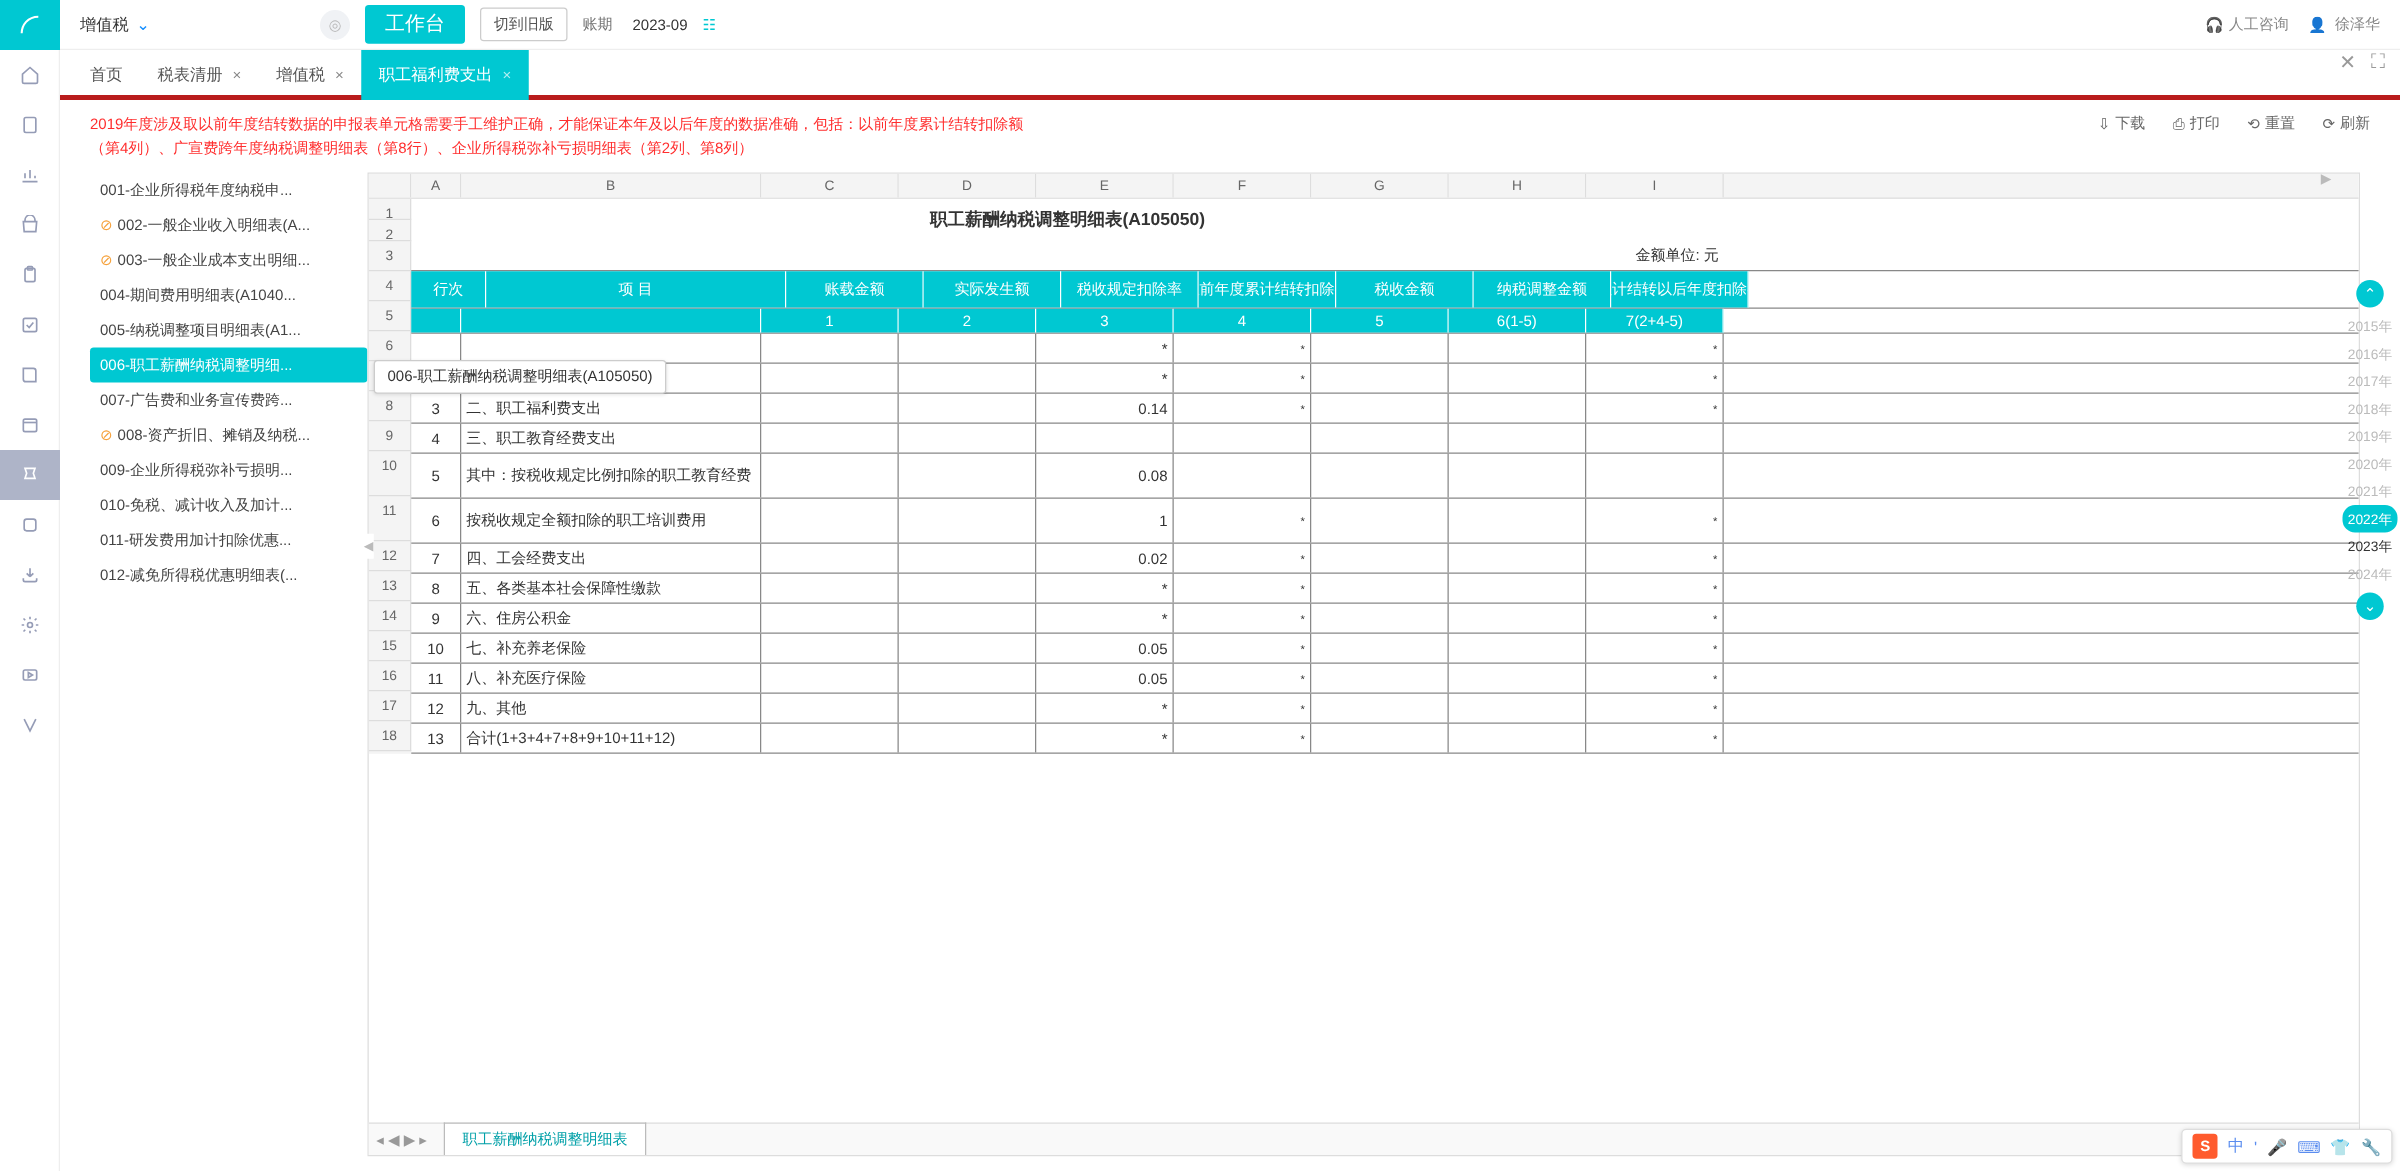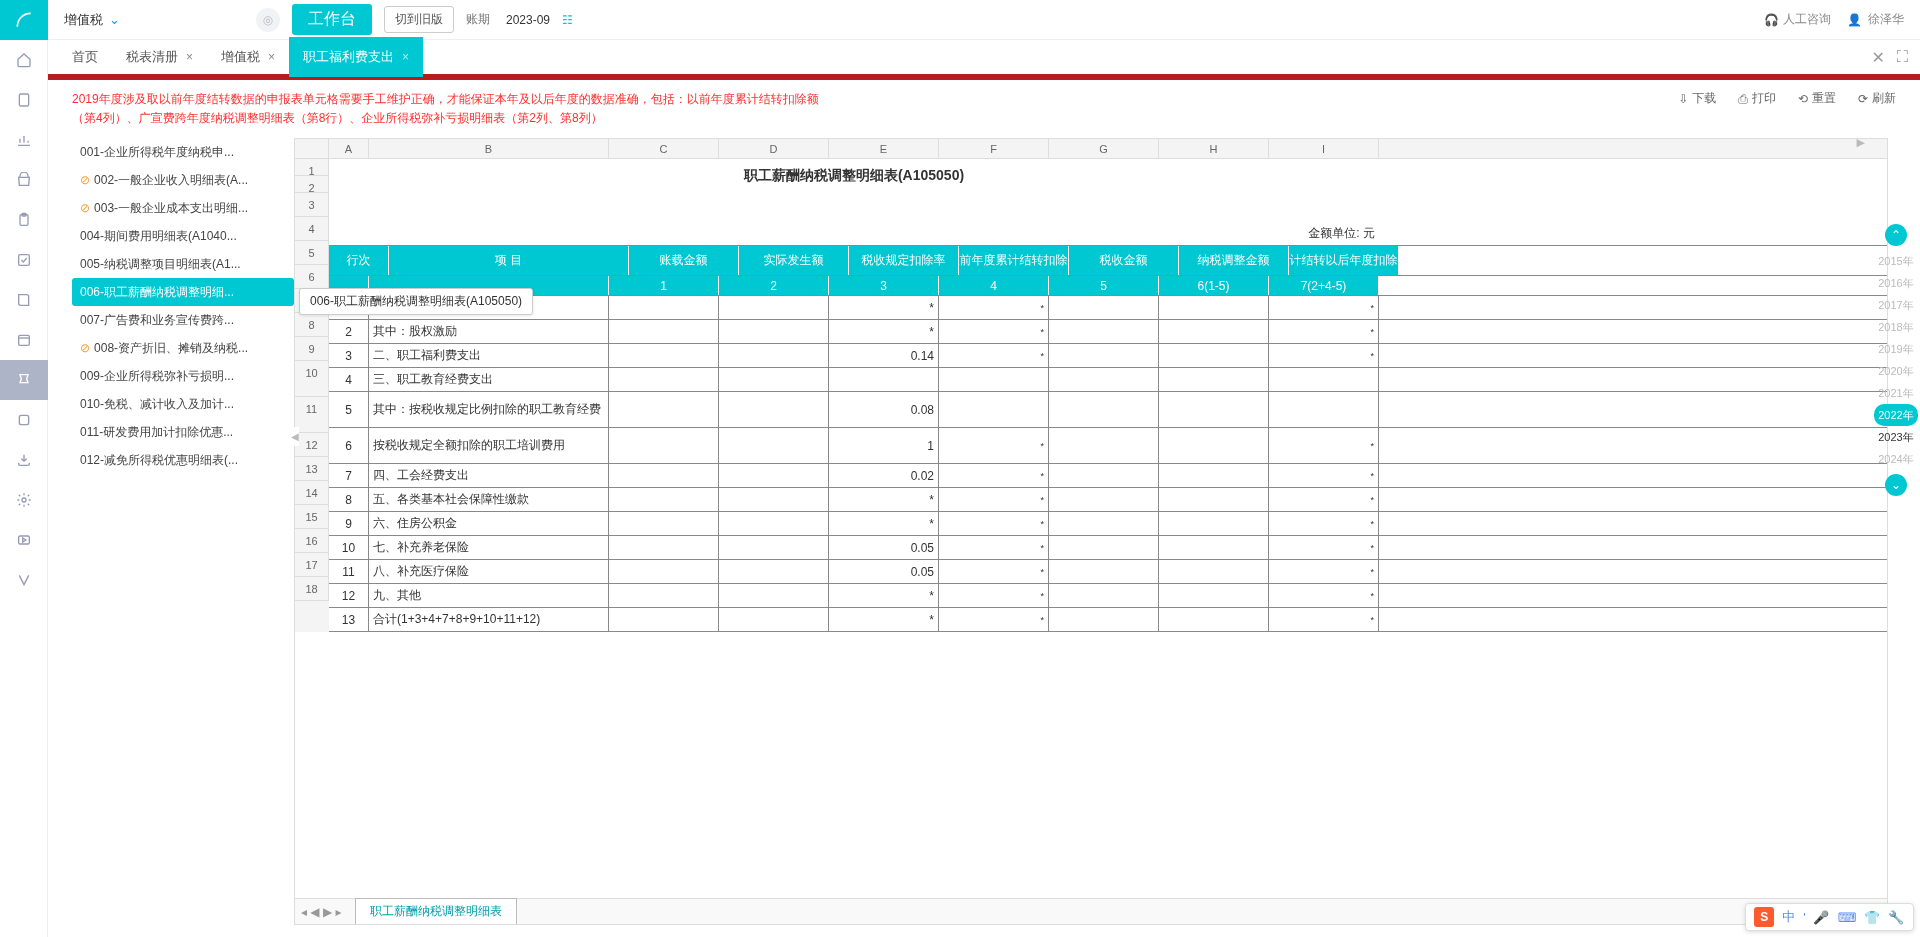--- a/index.html
+++ b/index.html
@@ -19,21 +19,21 @@
 .chev { color: #1890ff; }
 .circ-icon { width: 24px; height: 24px; border-radius: 50%; background: #f0f2f5; display: flex; align-items: center; justify-content: center; color: #bbb; }
 .btn-primary { background: #00c8d2; color: #fff; border: none; border-radius: 3px; padding: 5px 16px; font-size: 16px; cursor: pointer; }
 .btn-outline { background: #fff; border: 1px solid #ccc; color: #555; border-radius: 3px; padding: 4px 10px; font-size: 12px; cursor: pointer; }
 .period-label { color: #737373; }
 .period-value { color: #333; margin-left: 4px; }
 .top-right { margin-left: auto; display: flex; align-items: center; gap: 16px; color: #888; }
 .user { display: flex; align-items: center; gap: 6px; }
 
 
-.tabs { height: 40px; display: flex; align-items: center; padding: 0 10px; border-bottom: 6px solid #b91c1c; gap: 4px; position: relative; }
+.tabs { height: 40px; display: flex; align-items: flex-start; padding: 0 10px; border-bottom: 4px solid #b91c1c; gap: 4px; position: relative; }
 .tab { padding: 0 14px; height: 40px; line-height: 40px; color: #555; font-size: 13px; cursor: pointer; display: flex; align-items: center; gap: 8px; }
 .tab.active { background: #00c8d2; color: #fff; }
 .tab-close { font-size: 12px; opacity: 0.7; cursor: pointer; }
 .tab-controls { position: absolute; right: 12px; display: flex; gap: 12px; color: #999; font-size: 16px; }
 
 
 .content { flex: 1; display: flex; flex-direction: column; position: relative; }
 .toolbar-row { padding: 10px 24px 4px 24px; display: flex; align-items: flex-start; position: relative; }
 .warning { color: #ff2e2e; font-size: 12px; line-height: 1.6; max-width: 750px; }
 .action-bar { margin-left: auto; display: flex; gap: 22px; color: #666; }
@@ -325,21 +325,21 @@
                   <div class="rh">14</div>
                   <div class="rh">15</div>
                   <div class="rh">16</div>
                   <div class="rh">17</div>
                   <div class="rh">18</div>
                 </div>
               <div class="rows" id="sheet-rows">
                   <div class="row title-row" style="height: 34px;">
                     <div class="cell " style="width: 1050px; border-right: none;">职工薪酬纳税调整明细表(A105050)</div>
                   </div>
-                  <div class="row unit-row" style="height: 24px; margin-top: 29px;">
+                  <div class="row unit-row" style="height: 24px;">
                     <div class="cell " style="width: 1050px; border-right: none;">金额单位:  元</div>
                   </div>
                   <div class="row " style="height: 30px;">
                     <div class="cell header-cell" style="width: 60px;">行次</div>
                     <div class="cell header-cell" style="width: 240px;">项   目</div>
                     <div class="cell header-cell" style="width: 110px;">账载金额</div>
                     <div class="cell header-cell" style="width: 110px;">实际发生额</div>
                     <div class="cell header-cell" style="width: 110px;">税收规定扣除率</div>
                     <div class="cell header-cell" style="width: 110px;">以前年度累计结转扣除额</div>
                     <div class="cell header-cell" style="width: 110px;">税收金额</div>

